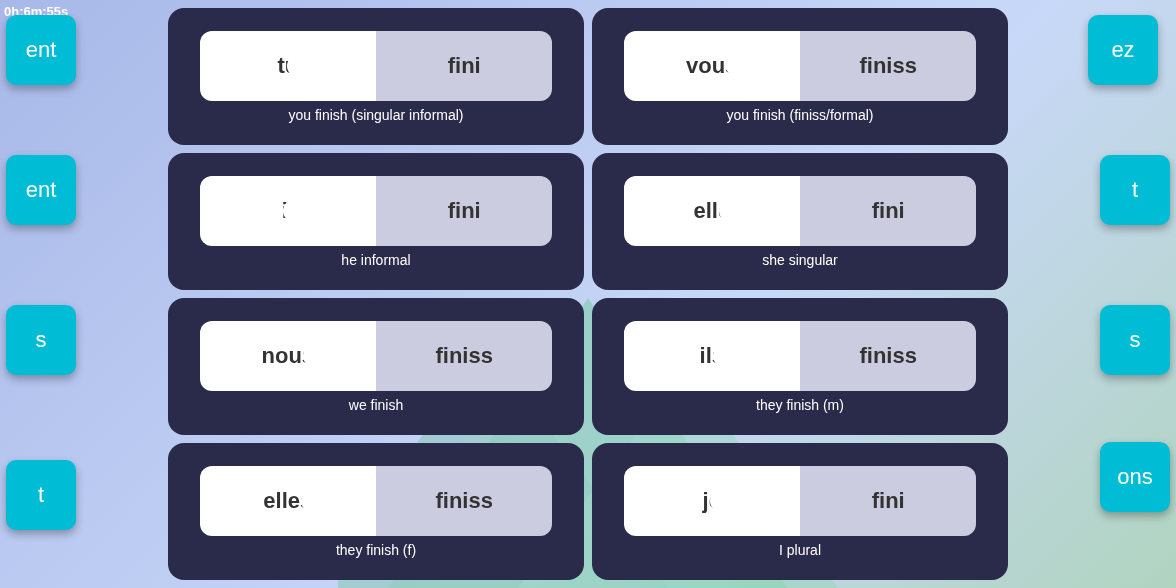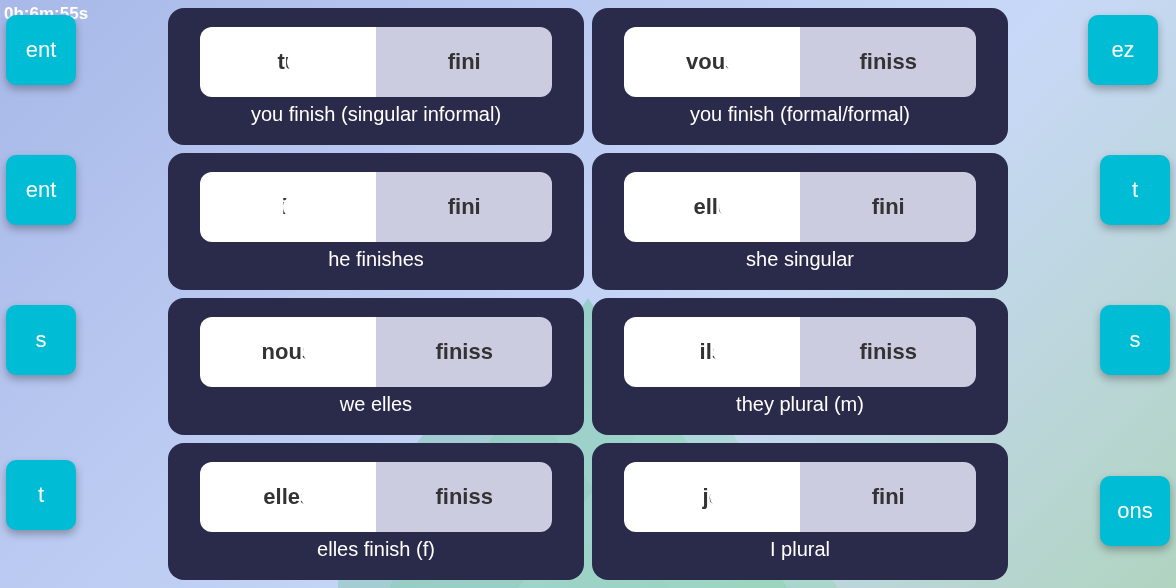--- a/index.html
+++ b/index.html
@@ -11,21 +11,21 @@
       background: linear-gradient(135deg, #a8b8e8 0%, #b8c8f0 30%, #c8d8f8 60%, #b0d4c0 100%);
       font-family: Arial, sans-serif;
       position: relative;
     }
 
     .timer {
       position: absolute;
       top: 4px;
       left: 4px;
       color: white;
-      font-size: 17px;
+      font-size: 13px;
       font-weight: bold;
     }
 
     .side-tile {
       position: absolute;
       background: #00bcd4;
       border-radius: 10px;
       width: 70px;
       height: 70px;
       display: flex;
@@ -57,35 +57,35 @@
       display: flex;
       flex-direction: column;
       align-items: center;
       justify-content: center;
       padding: 8px 12px;
       position: relative;
     }
 
     .translation {
       color: white;
-      font-size: 20px;
+      font-size: 14px;
       font-weight: 500;
       text-align: center;
     }
 
     
     .tile-left-1  { left: 6px;  top: 15px; }
     .tile-left-2  { left: 6px;  top: 155px; }
     .tile-left-3  { left: 6px;  top: 305px; }
     .tile-left-4  { left: 6px;  top: 460px; }
 
     .tile-right-1 { right: 18px; top: 15px; justify-content: center; }
     .tile-right-2 { right: 6px; top: 155px; }
     .tile-right-3 { right: 6px; top: 305px; }
-    .tile-right-4 { right: 6px; top: 476px; }
+    .tile-right-4 { right: 6px; top: 442px; }
 
     .puzzle-wrapper {
       display: flex;
       align-items: stretch;
       width: 90%;
       height: 70px;
       margin-bottom: 6px;
     }
 
     .p-left {
@@ -203,36 +203,36 @@
       <div class="p-left">
         <span>vous</span>
         <div class="p-notch">
             <div class="p-notch-circle" style="background:white;"></div>
           </div>
       </div>
       <div class="p-right">
         <span>finiss</span>
       </div>
     </div>
-    <div class="translation">you finish (formal/formal)</div>
+    <div class="translation">you finish (finiss/formal)</div>
   </div>
 
   <div class="conjugation-card">
     <div class="puzzle-wrapper">
       <div class="p-left">
         <span>il</span>
         <div class="p-notch">
             <div class="p-notch-circle" style="background:white;"></div>
           </div>
       </div>
       <div class="p-right">
         <span>fini</span>
       </div>
     </div>
-    <div class="translation">he finishes</div>
+    <div class="translation">he informal</div>
   </div>
 
   <div class="conjugation-card">
     <div class="puzzle-wrapper">
       <div class="p-left">
         <span>elle</span>
         <div class="p-notch">
             <div class="p-notch-circle" style="background:white;"></div>
           </div>
       </div>
@@ -248,51 +248,51 @@
       <div class="p-left">
         <span>nous</span>
         <div class="p-notch">
             <div class="p-notch-circle" style="background:white;"></div>
           </div>
       </div>
       <div class="p-right">
         <span>finiss</span>
       </div>
     </div>
-    <div class="translation">we elles</div>
+    <div class="translation">we finish</div>
   </div>
 
   <div class="conjugation-card">
     <div class="puzzle-wrapper">
       <div class="p-left">
         <span>ils</span>
         <div class="p-notch">
             <div class="p-notch-circle" style="background:white;"></div>
           </div>
       </div>
       <div class="p-right">
         <span>finiss</span>
       </div>
     </div>
-    <div class="translation">they plural (m)</div>
+    <div class="translation">they finish (m)</div>
   </div>
 
   <div class="conjugation-card">
     <div class="puzzle-wrapper">
       <div class="p-left">
         <span>elles</span>
         <div class="p-notch">
             <div class="p-notch-circle" style="background:white;"></div>
           </div>
       </div>
       <div class="p-right">
         <span>finiss</span>
       </div>
     </div>
-    <div class="translation">elles finish (f)</div>
+    <div class="translation">they finish (f)</div>
   </div>
 
   <div class="conjugation-card">
     <div class="puzzle-wrapper">
       <div class="p-left">
         <span>je</span>
         <div class="p-notch">
             <div class="p-notch-circle" style="background:white;"></div>
           </div>
       </div>

